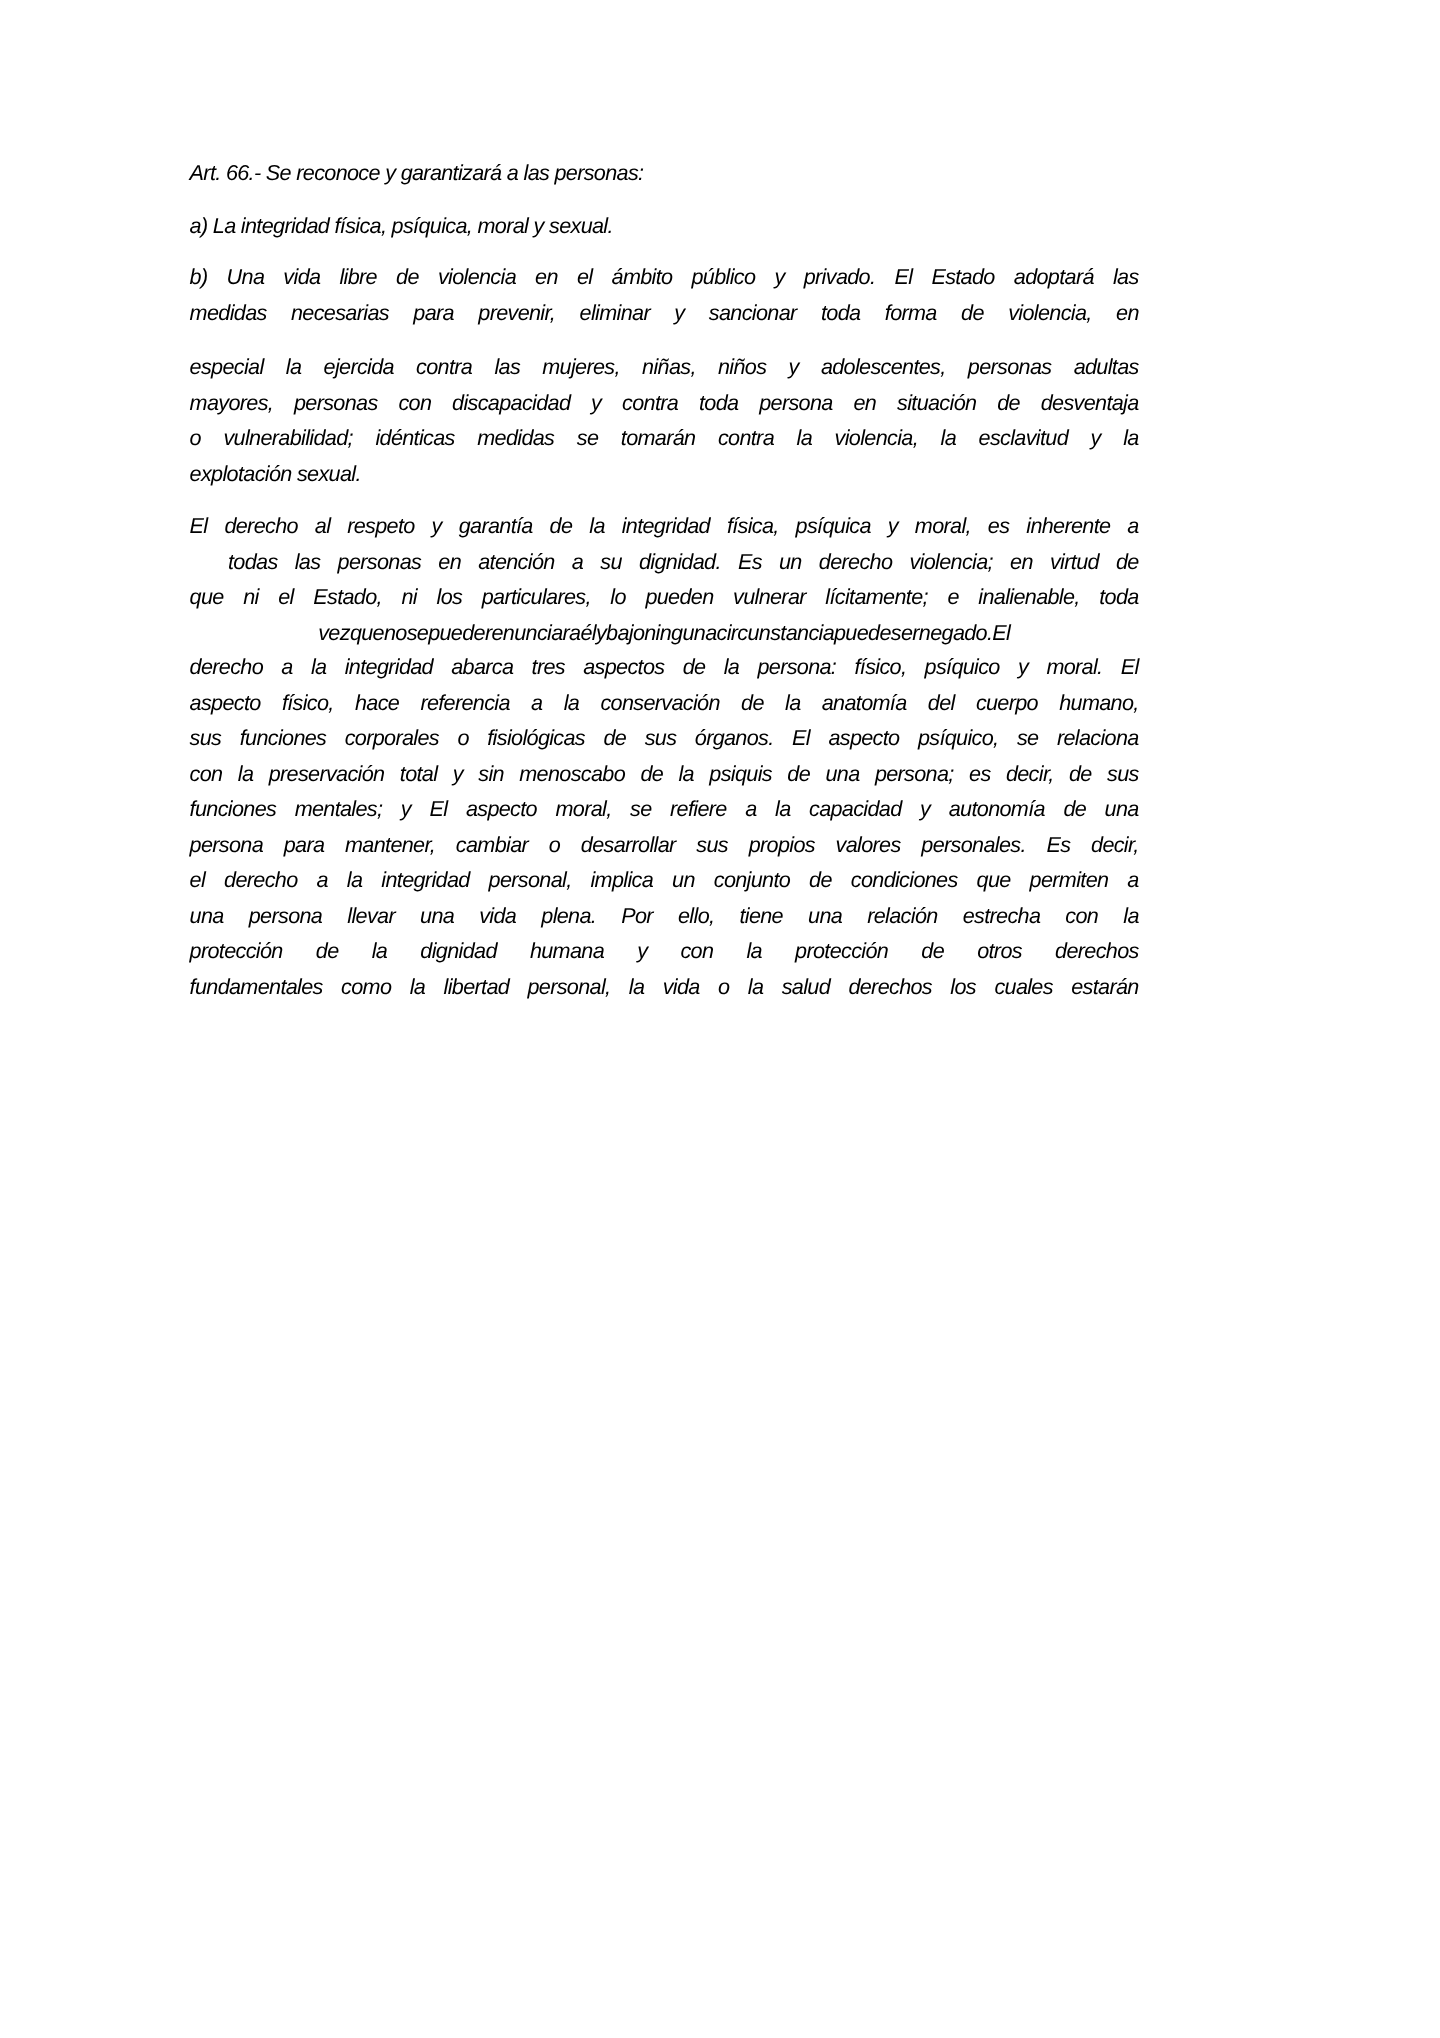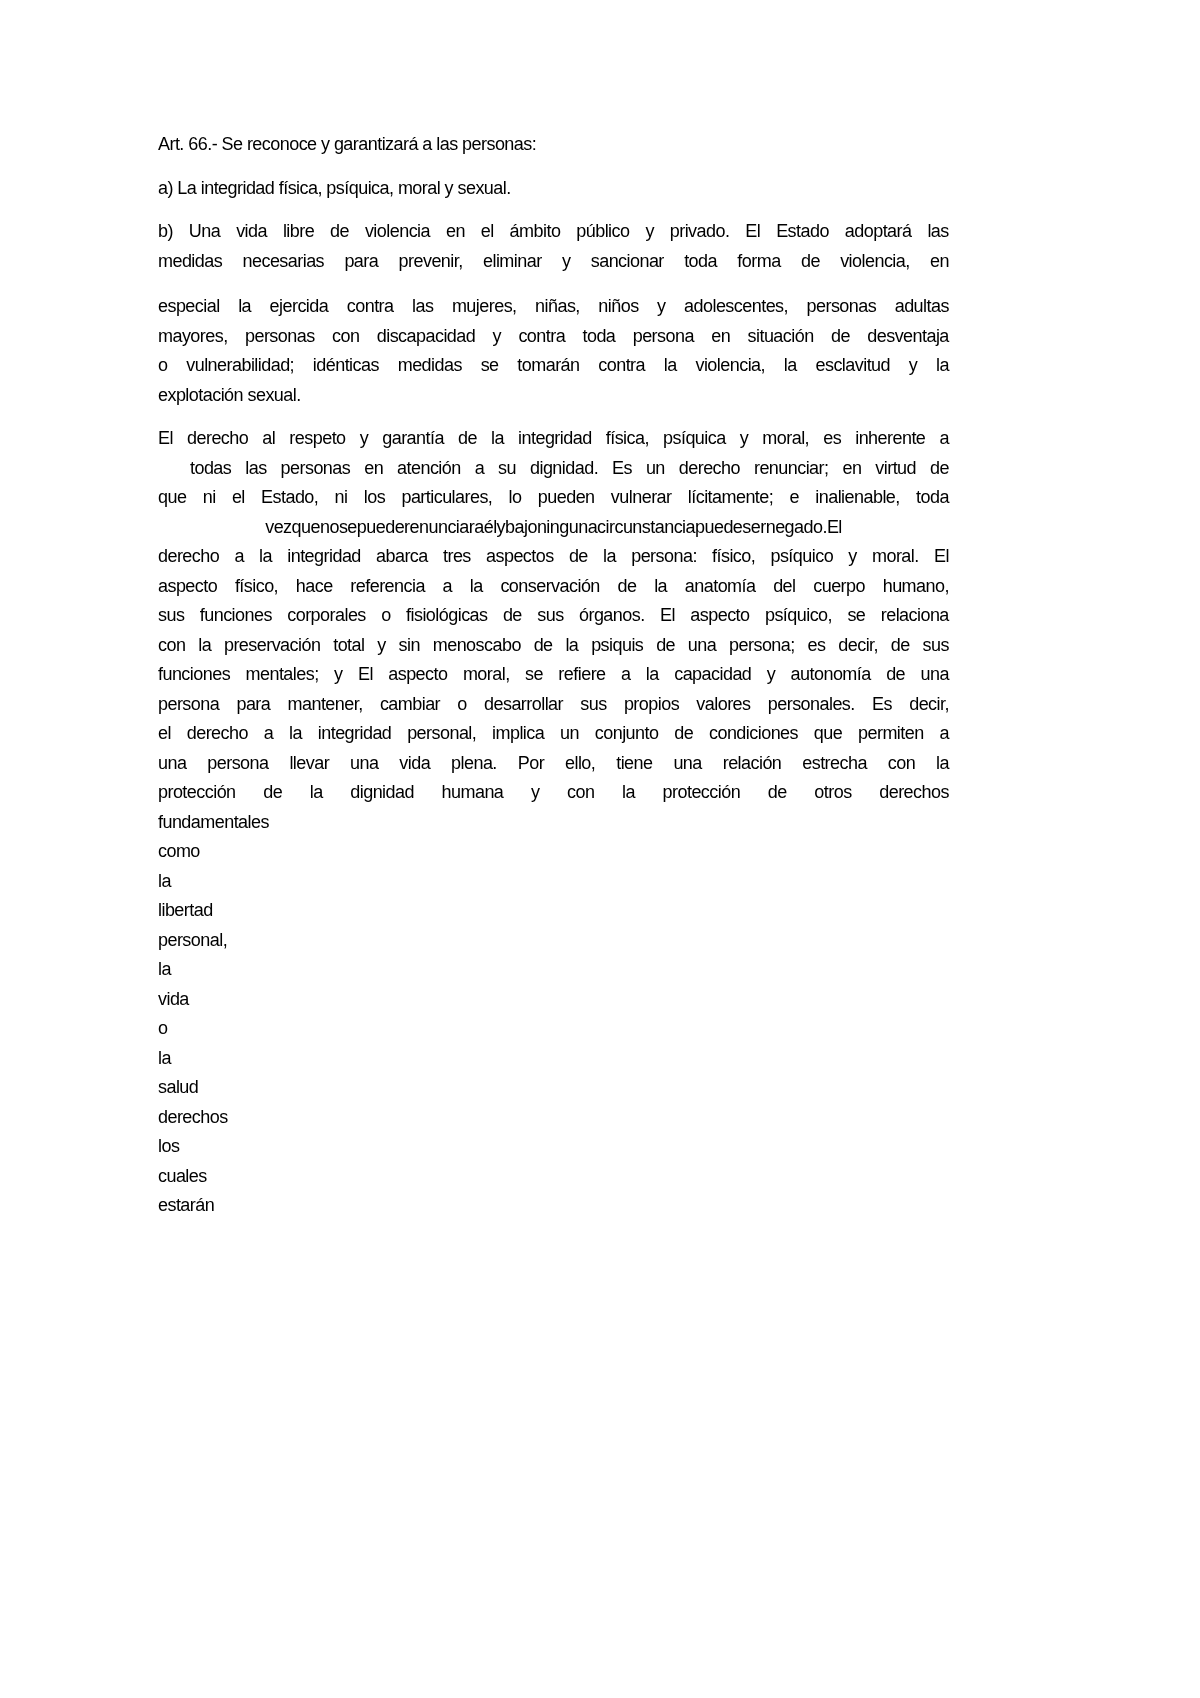--- a/index.html
+++ b/index.html
@@ -1,17 +1,17 @@
 <!DOCTYPE html>
 <html><head>
 <meta charset="utf-8">
 <style>
   html, body { margin: 0; padding: 0; background: #ffffff; }
   body { width: 1200px; height: 1698px; position: relative; overflow: hidden; }
-  .page { position: absolute; left: 0; top: 0; width: 968px; height: 1698px; background: #ffffff; }
+  .page { position: absolute; left: 0; top: 0; width: 968px; height: 1698px; background: #ffffff; font-style: italic; }
   .content {
     position: absolute; left: 158px; top: 130px; width: 791px;
     font-family: "Liberation Sans", sans-serif; color: #000000;
     font-size: 18px;
   }
   .para { margin: 0; }
   .line {
     display: block; height: 29.5px; line-height: 29.5px;
     text-align: justify; text-align-last: justify; white-space: nowrap;
     overflow: visible; letter-spacing: -0.55px; word-spacing: 0px;
@@ -139,21 +139,21 @@
           <span>las</span>
           <span>personas</span>
           <span>en</span>
           <span>atención</span>
           <span>a</span>
           <span>su</span>
           <span>dignidad.</span>
           <span>Es</span>
           <span>un</span>
           <span>derecho</span>
-          <span>renunciar;</span>
+          <span>violencia;</span>
           <span>en</span>
           <span>virtud</span>
           <span>de</span>
         </span>
       <span class="line" style="display: flex; justify-content: space-between;">
           <span>que</span>
           <span>ni</span>
           <span>el</span>
           <span>Estado,</span>
           <span>ni</span>
@@ -321,21 +321,21 @@
           <span>dignidad</span>
           <span>humana</span>
           <span>y</span>
           <span>con</span>
           <span>la</span>
           <span>protección</span>
           <span>de</span>
           <span>otros</span>
           <span>derechos</span>
         </span>
-      <span class="line" style="display: flex; justify-content: space-between; flex-direction: column;">
+      <span class="line" style="display: flex; justify-content: space-between;">
           <span>fundamentales</span>
           <span>como</span>
           <span>la</span>
           <span>libertad</span>
           <span>personal,</span>
           <span>la</span>
           <span>vida</span>
           <span>o</span>
           <span>la</span>
           <span>salud</span>

